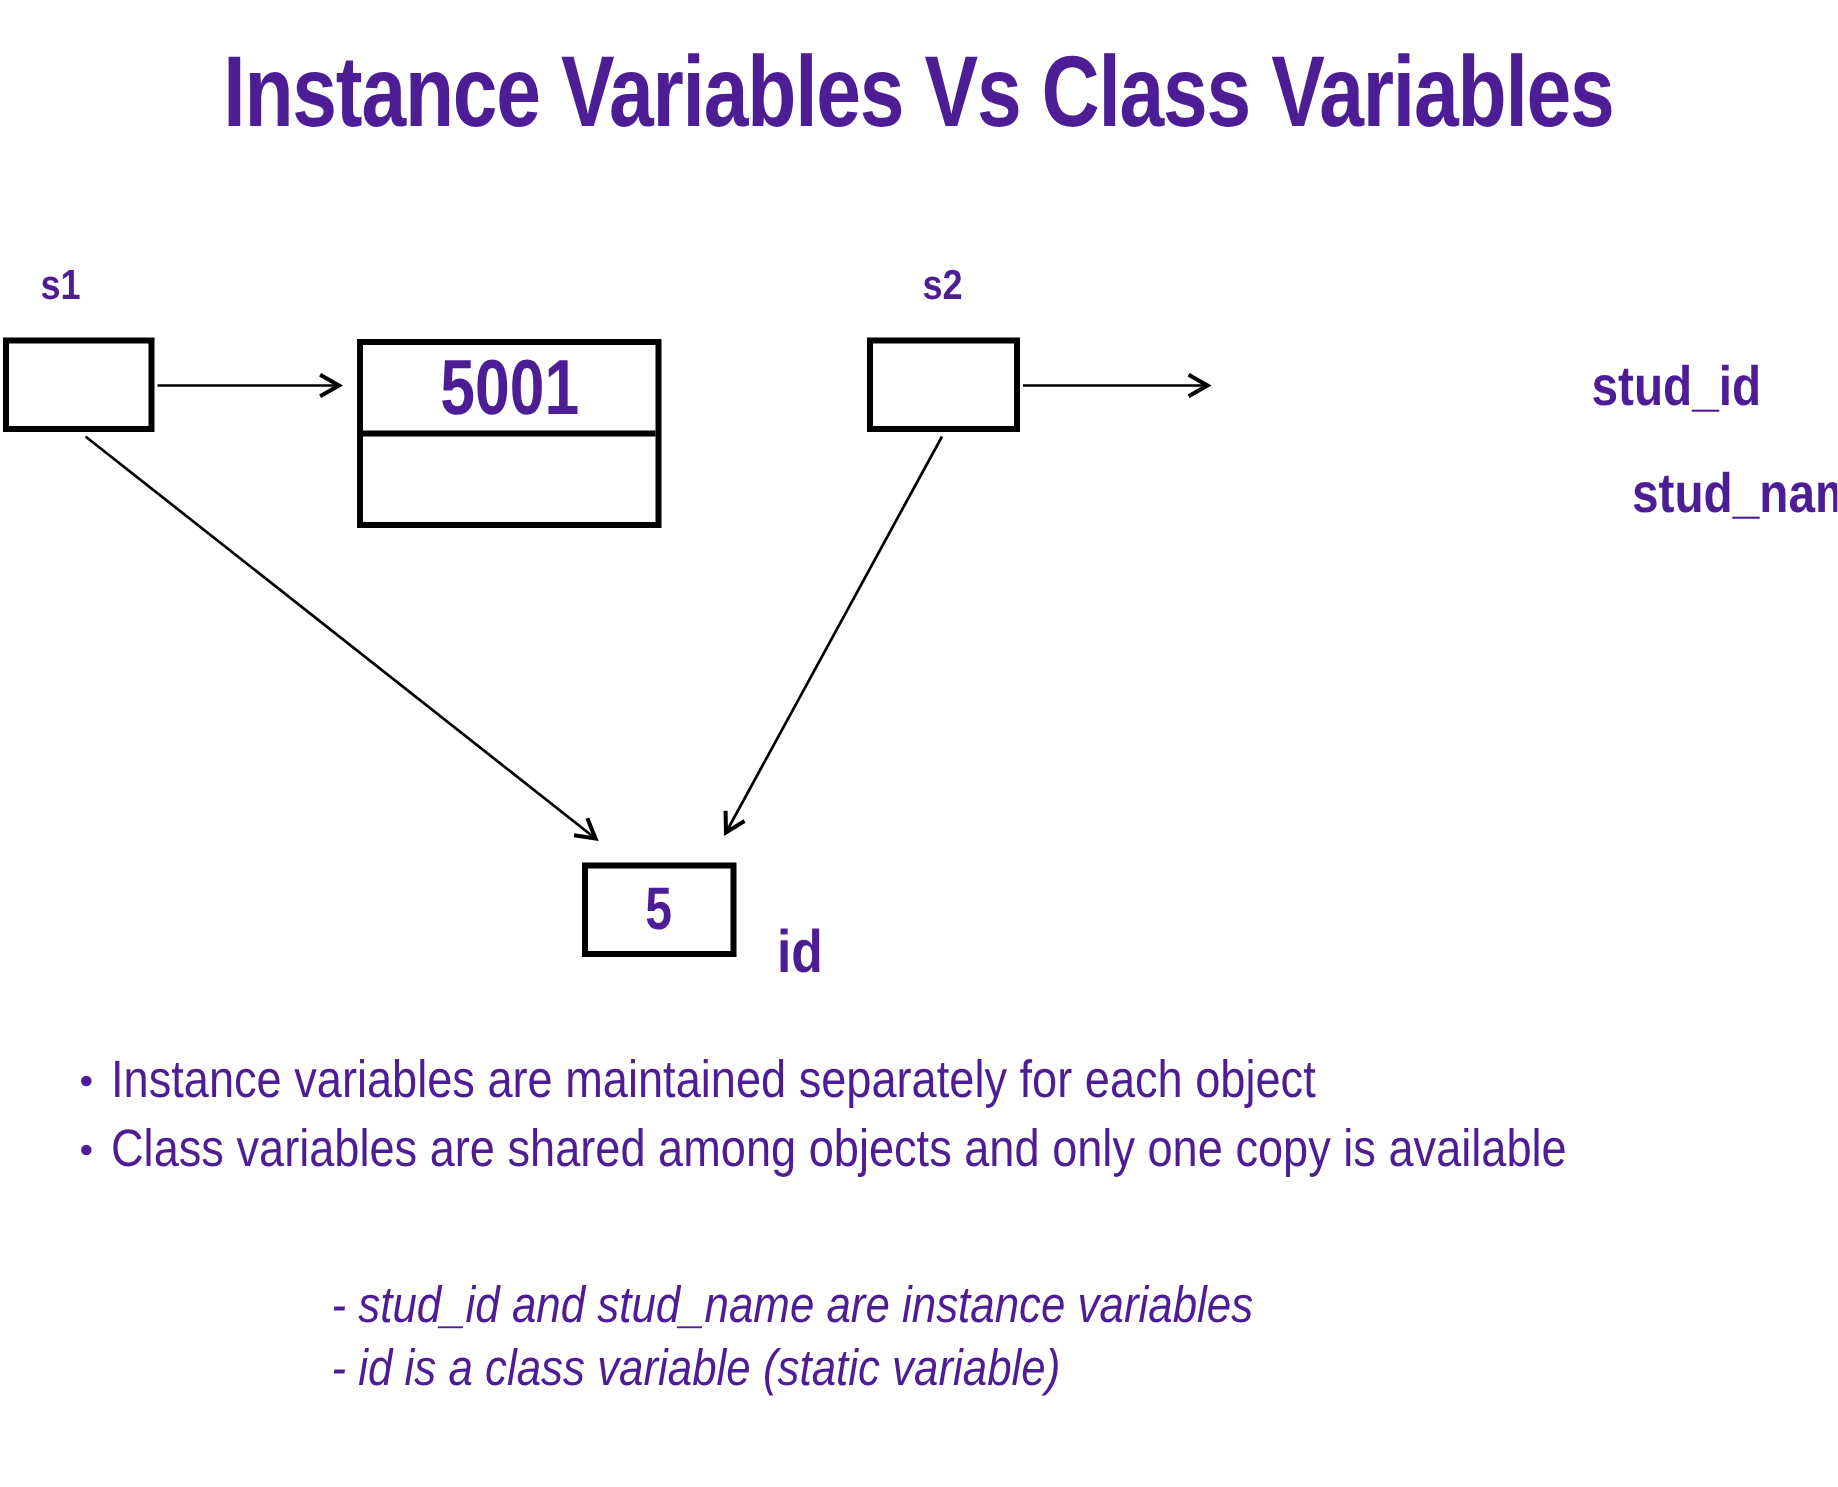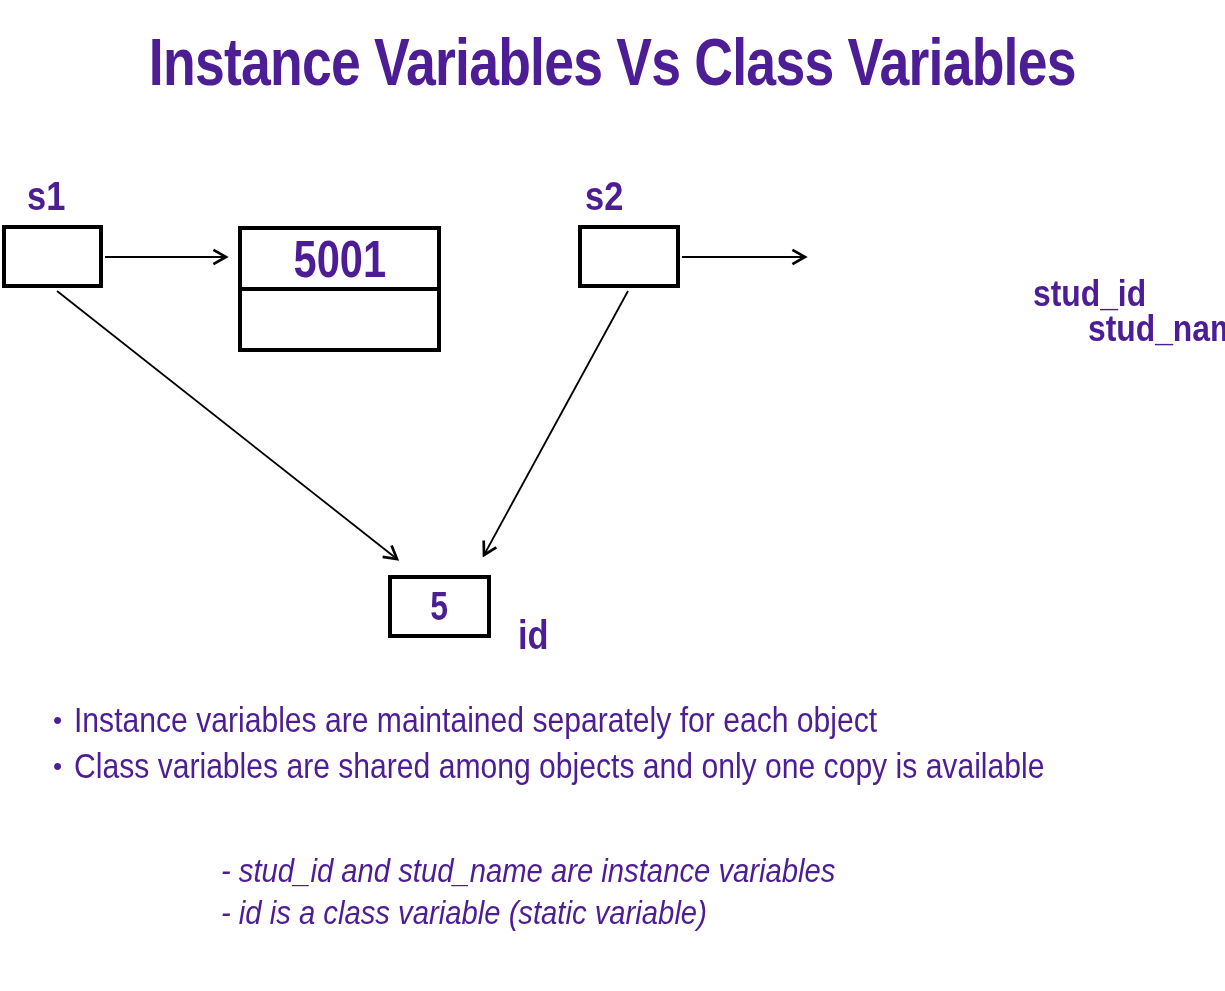--- a/index.html
+++ b/index.html
@@ -21,24 +21,24 @@
     letter-spacing:-1px; line-height:1;
   }
 
   .svg-overlay { position:absolute; left:0; top:0; pointer-events:none; }
 
   .refbox { position:absolute; border:4px solid #000; background:#fff; box-sizing:border-box; }
   #s1-box { left:2px;   top:225px; width:101px; height:63px; }
   #s2-box { left:578px; top:225px; width:102px; height:63px; }
 
   .ref-label {
-    position:absolute; font-size:40px; font-weight:700; line-height:1;
+    position:absolute; font-size:28px; font-weight:700; line-height:1;
   }
   #s1-label { left:27px;  top:176px; }
-  #s2-label { left:585px; top:176px; }
+  #s2-label { left:615px; top:176px; }
 
   .objbox { position:absolute; border:4px solid #000; background:#fff; box-sizing:border-box; }
   #obj1-box { left:238px; top:226px; width:203px; height:126px; }
   #obj2-box { left:815px; top:226px; width:201px; height:127px; }
   .objcell {
     height:57px; display:flex; align-items:center; justify-content:center;
     font-size:52px; font-weight:700;
   }
   .objcell.top { border-bottom:4px solid #000; }
 
@@ -46,21 +46,21 @@
     position:absolute; left:388px; top:575px; width:103px; height:63px;
     border:4px solid #000; box-sizing:border-box; background:#fff;
     display:flex; align-items:center; justify-content:center;
     font-size:40px; font-weight:700;
   }
 
   .fieldlabel {
     position:absolute; height:58px; display:flex; align-items:center;
     font-size:37px; font-weight:700;
   }
-  #label-stud-id   { left:1033px; top:229px;margin-top:36px; }
+  #label-stud-id   { left:1061px; top:229px; }
   #label-stud-name { left:1088px; top:292px;align-items:flex-end; }
   #label-id        { left:518px;  top:606px; font-size:40px; }
 
   .bullets { position:absolute; left:53px; top:697px; }
   .bullet  { height:46px; display:flex; align-items:center; gap:12px; font-size:35px; }
   .bmark   { font-size:26px; line-height:1; }
 
   .notes { position:absolute; left:221px; top:849px; font-style:italic; }
   .note-line { height:42px; display:flex; align-items:center; font-size:34px; }
 </style>

